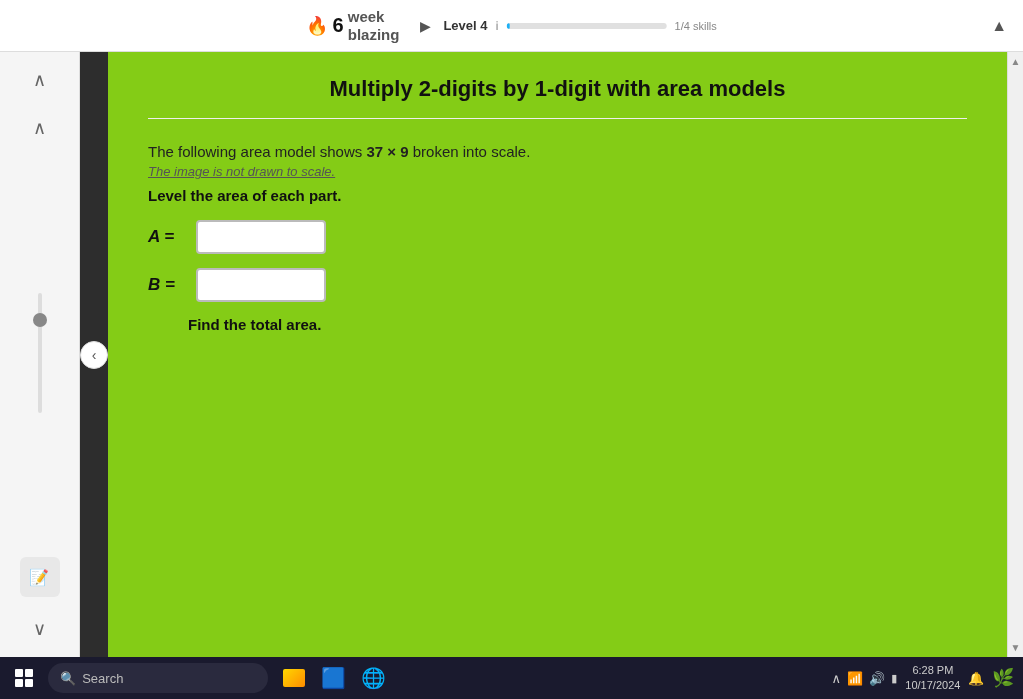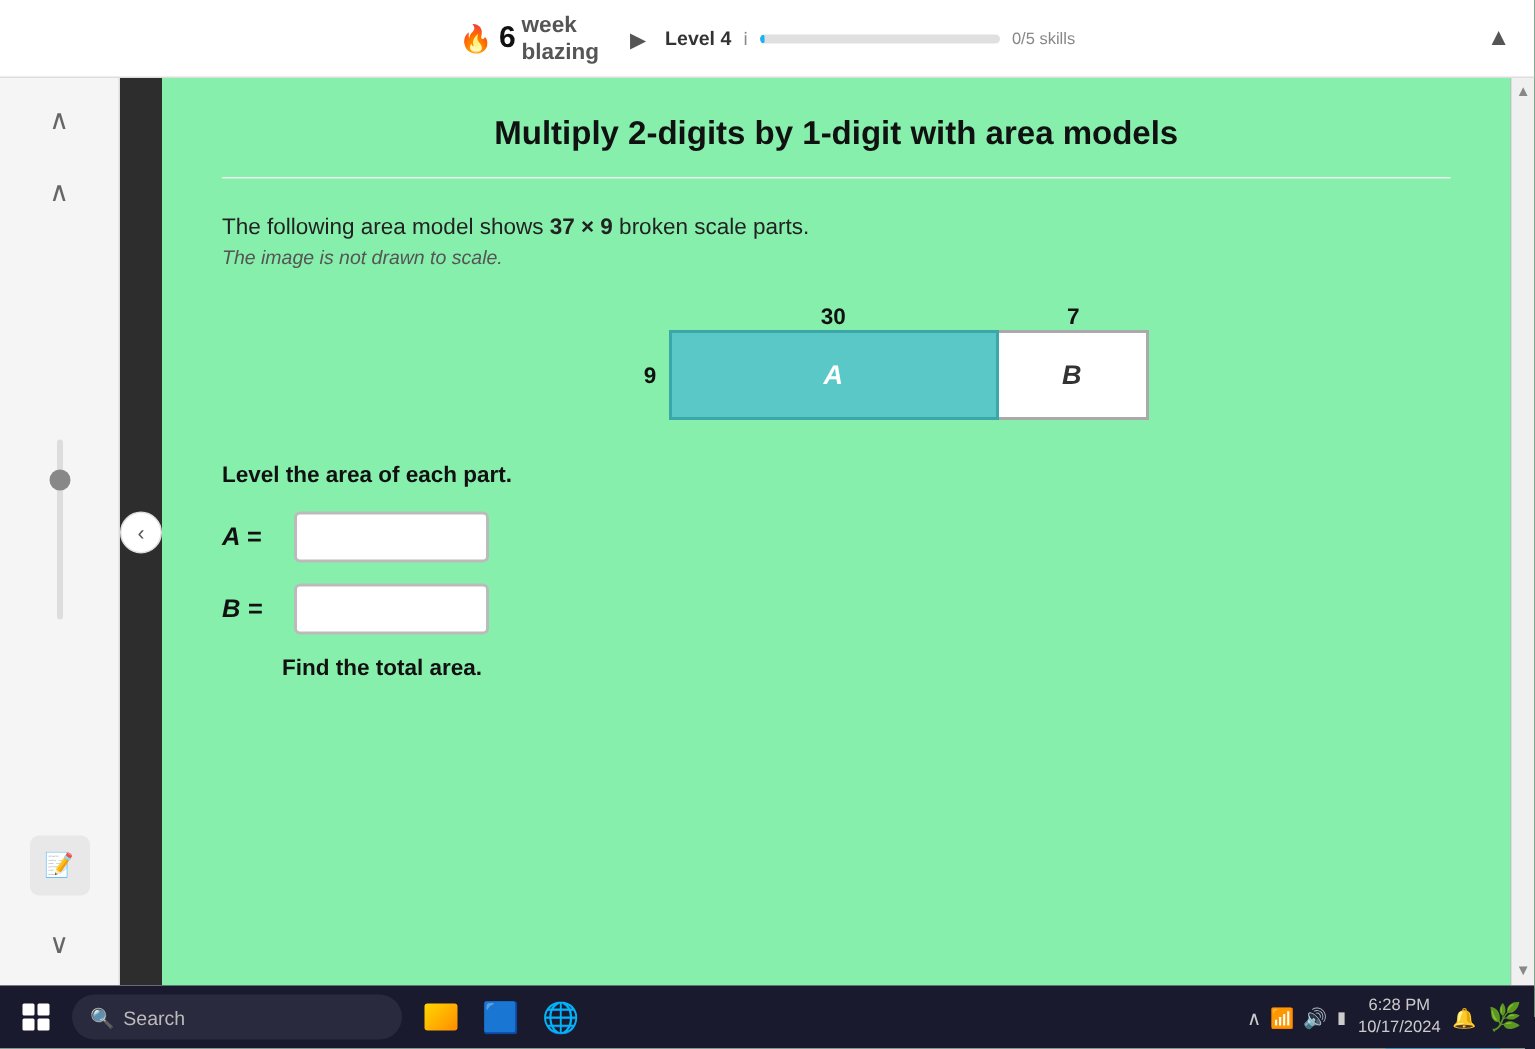--- a/index.html
+++ b/index.html
@@ -170,21 +170,21 @@
       justify-content: center;
       cursor: pointer;
       font-size: 14px;
       color: #555;
       z-index: 10;
     }
 
     
     .content-area {
       flex: 1;
-      background: #86efac;
+      background: #84cc16;
       overflow-y: auto;
       padding: 24px 40px;
       position: relative;
     }
     .page-title {
       font-size: 22px;
       font-weight: 700;
       color: #111;
       text-align: center;
       margin-bottom: 24px;
@@ -196,21 +196,22 @@
       color: #222;
       margin-bottom: 4px;
     }
     .problem-description strong {
       font-weight: 700;
     }
     .italic-note {
       font-size: 13px;
       color: #555;
       font-style: italic;
-      margin-bottom: 24px;
+      margin-bottom: 8px;
+      text-decoration: underline;
     }
 
     
     .area-model-container {
       display: flex;
       flex-direction: column;
       align-items: center;
       margin-bottom: 28px;
       margin-left: 60px;
     }
@@ -485,21 +486,21 @@
         <div>blazing</div>
       </div>
     </div>
     <div class="level-section">
       <button class="play-btn">▶</button>
       <span class="level-text">Level 4</span>
       <span style="font-size:12px;color:#888;cursor:pointer;">ℹ</span>
       <div class="progress-bar-wrap">
         <div class="progress-bar-fill" style="width:2%"></div>
       </div>
-      <span class="skills-text">0/5 skills</span>
+      <span class="skills-text">1/4 skills</span>
     </div>
   </div>
   <div class="top-bar-right">
     <span class="scroll-up-btn">▲</span>
   </div>
 </div>
 
 <div class="main-layout">
 
   <div class="sidebar" style="position:relative;">
@@ -515,35 +516,24 @@
     <div class="sidebar-icon-btn">📝</div>
     <button class="sidebar-btn">∨</button>
   </div>
 
   <div class="chevron-left-btn" style="position:relative;left:0;top:0;transform:none;margin-top:auto;margin-bottom:auto;">‹</div>
 
   <div class="content-area">
     <div class="page-title">Multiply 2-digits by 1-digit with area models</div>
 
     <p class="problem-description">
-      <span>The following area model shows </span><strong>37 × 9</strong><span> broken scale parts.</span>
+      <span>The following area model shows </span><strong>37 × 9</strong><span> broken into scale.</span>
     </p>
     <p class="italic-note">The image is not drawn to scale.</p>
 
-    <div class="area-model-container">
-      <div class="area-model-labels-top">
-        <div class="label-30">30</div>
-        <div class="label-7">7</div>
-      </div>
-      <div class="area-model-row">
-        <div class="label-9">9</div>
-        <div class="cell-A">A</div>
-        <div class="cell-B">B</div>
-      </div>
-    </div>
 
     <p class="find-area-label">Level the area of each part.</p>
 
     <div class="input-row">
       <span class="eq-label">A =</span>
       <input class="answer-input" type="text" placeholder="" style="">
     </div>
 
     <div class="input-row">
       <span class="eq-label">B =</span>

